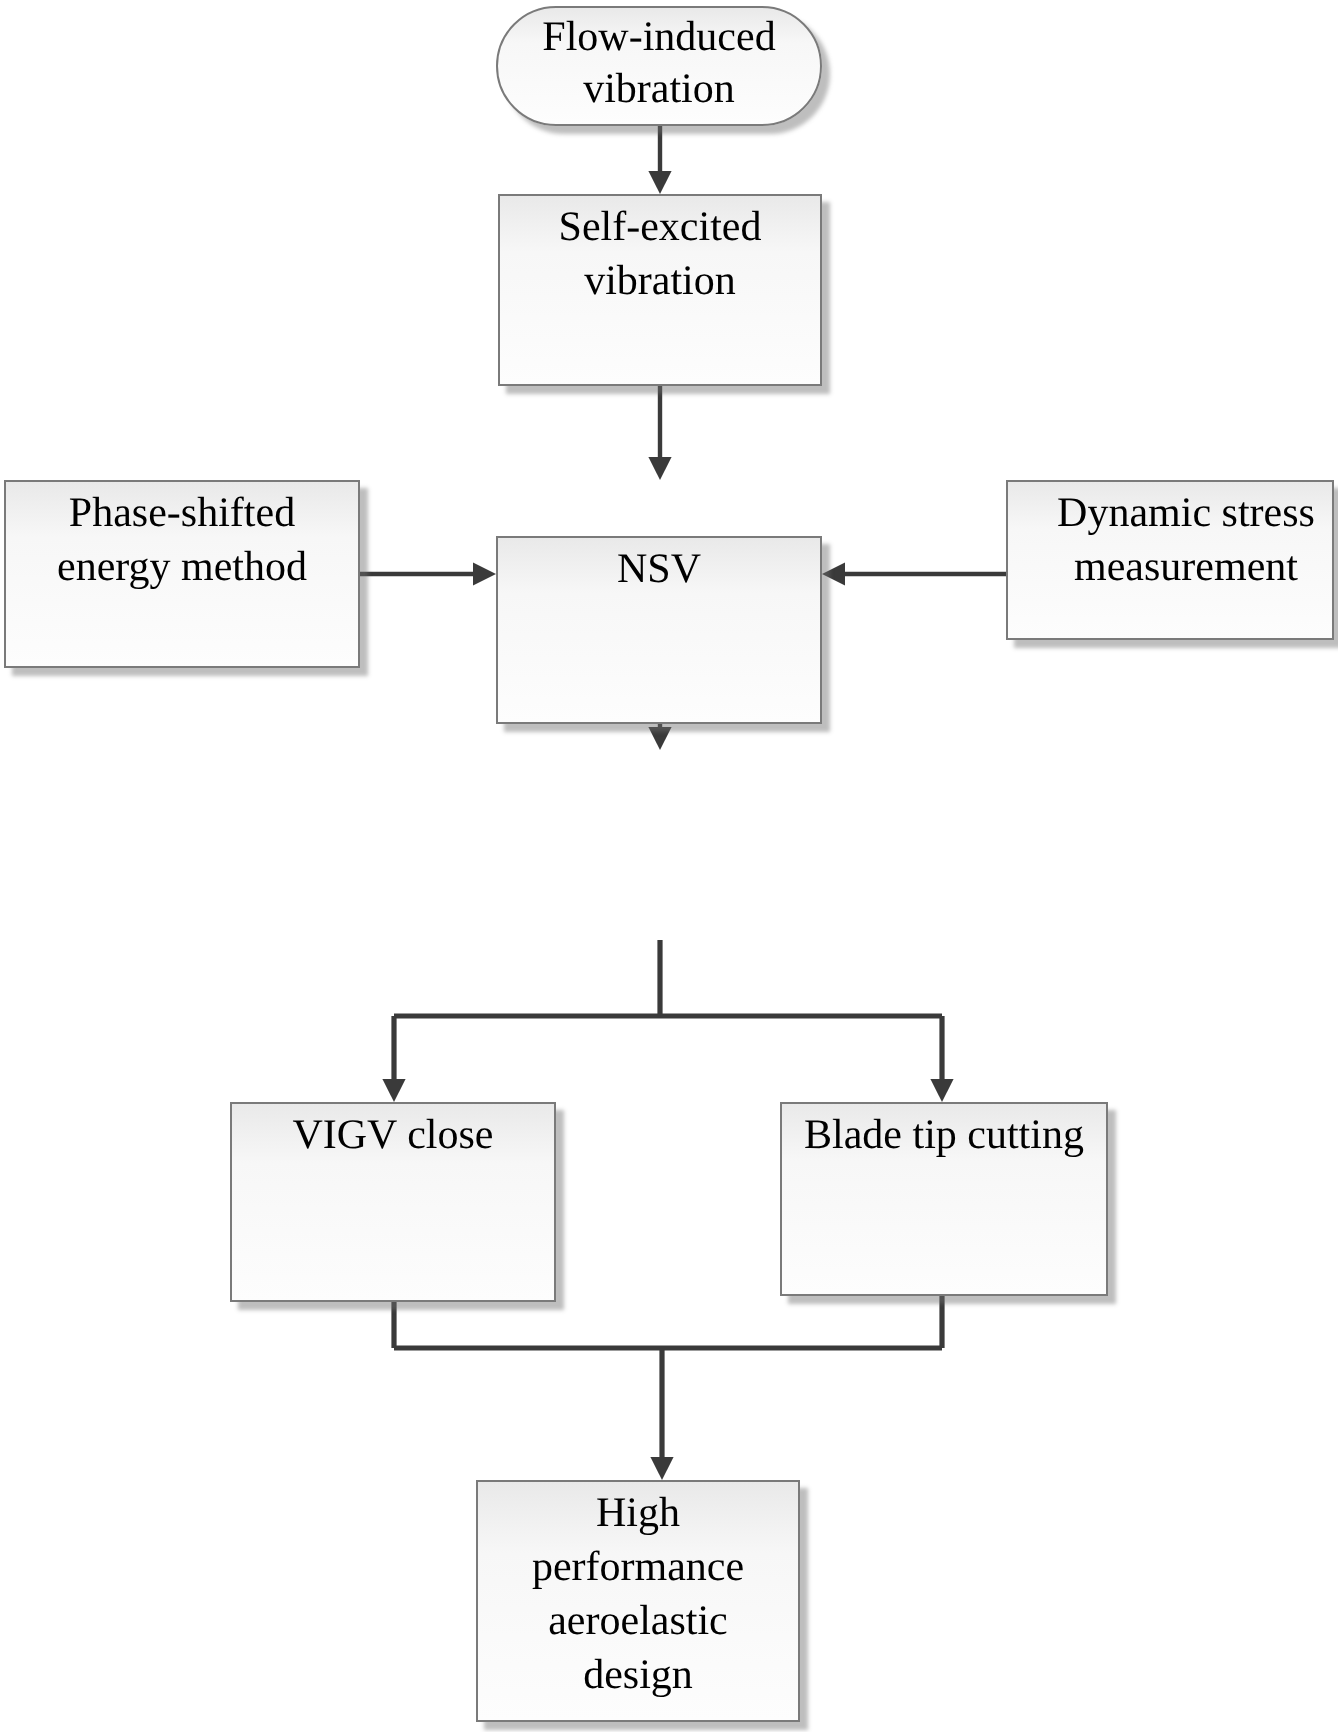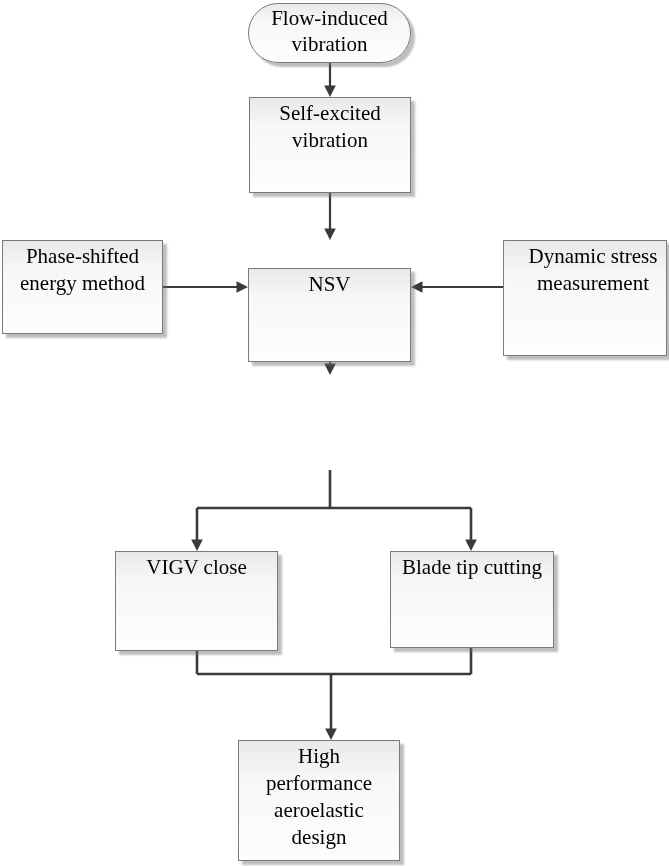--- a/index.html
+++ b/index.html
@@ -48,23 +48,23 @@
     line-height: 1.3;
     color: #000000;
     padding: 2px 6px;
   }
   .terminator {
     border-radius: 31px;
     line-height: 1.22;
   }
   .n-flow      { left: 248px; top: 3px;   width: 163px; height: 60px; }
   .n-self      { left: 249px; top: 97px;  width: 162px; height: 96px; }
-  .n-phase     { left: 2px;   top: 240px; width: 161px; height: 94px; }
+  .n-phase     { left: 2px;   top: 240px; width: 178px; height: 94px; }
   .n-nsv       { left: 248px; top: 240px; width: 163px; height: 94px; margin-top: 28px; }
-  .n-dynamic   { left: 503px; top: 240px; width: 164px; height: 116px; padding-left: 22px; }
+  .n-dynamic   { left: 503px; top: 240px; width: 164px; height: 80px; padding-left: 22px; }
   .n-reduction { left: 249px; top: 375px; width: 162px; height: 95px; }
   .n-vigv      { left: 115px; top: 551px; width: 163px; height: 100px; }
   .n-blade     { left: 390px; top: 551px; width: 164px; height: 97px; }
   .n-highperf  { left: 238px; top: 740px; width: 162px; height: 121px; line-height: 1.28; }
 </style>
 </head>
 <body>
 
 <div class="canvas">
 

